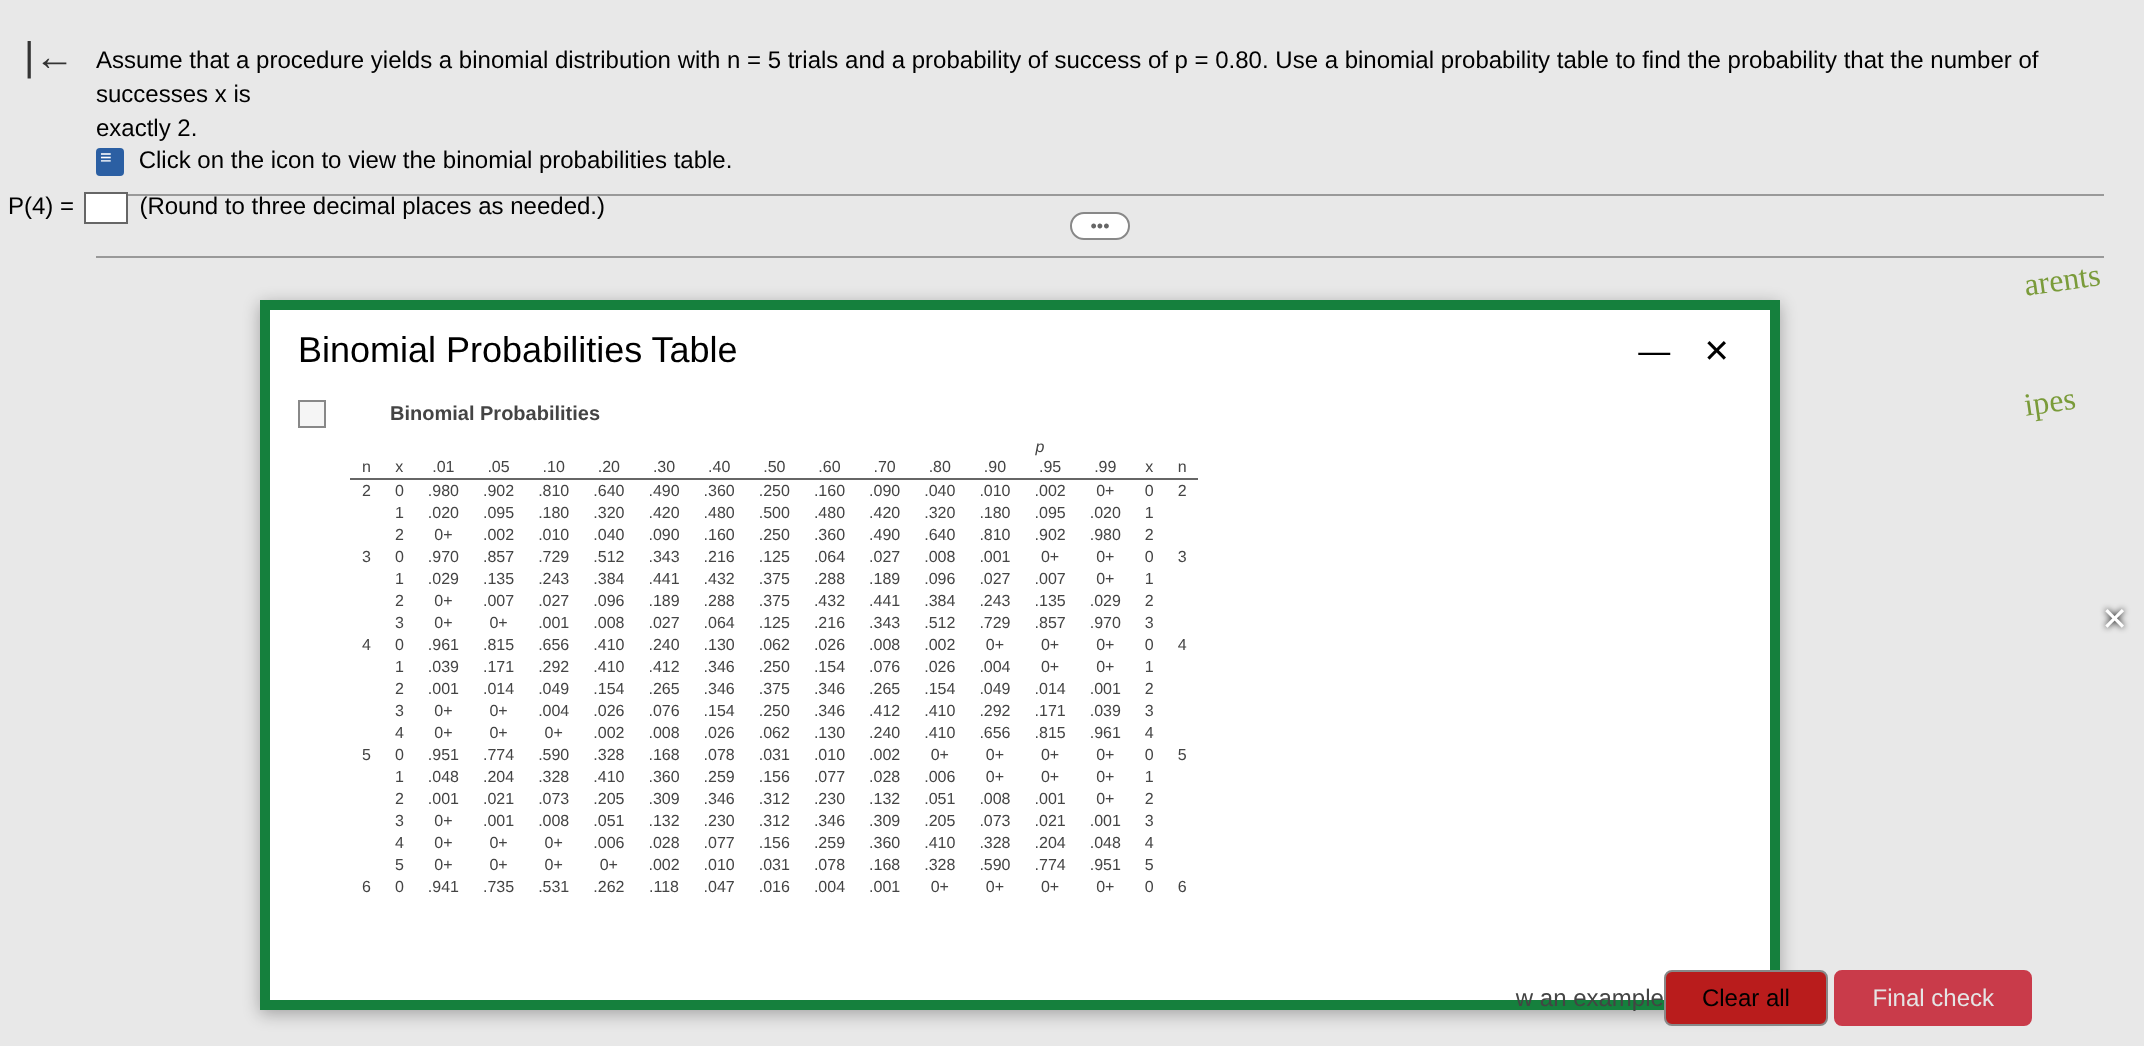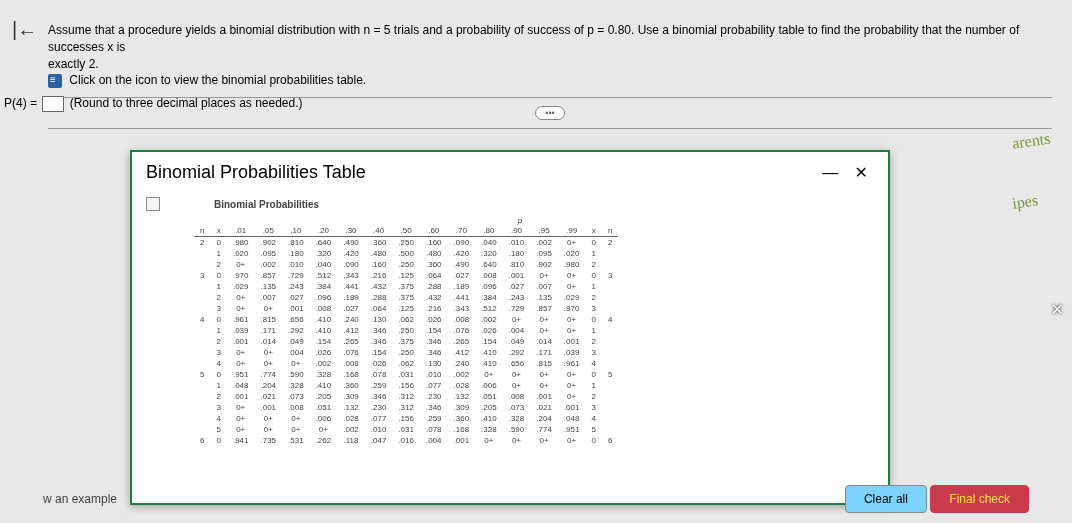--- a/index.html
+++ b/index.html
@@ -5,34 +5,34 @@
 *{box-sizing:border-box;margin:0;padding:0}
 body{font-family:Arial,sans-serif;font-size:12px;background:#e8e8e8;width:1072px;height:523px;overflow:hidden;position:relative}
 .back-arrow{position:absolute;left:12px;top:18px;font-size:20px;color:#333;cursor:pointer}
 .problem{position:absolute;left:48px;top:22px;right:20px;line-height:1.4}
 .problem .icon{display:inline-block;width:14px;height:14px;background:#2b5fa3;vertical-align:middle;margin-right:4px;border-radius:2px;position:relative}
 .problem .icon::after{content:"≡";color:#fff;font-size:10px;position:absolute;left:2px;top:-1px}
 .hr{border:none;border-top:1px solid #999;margin:8px 0}
 .ellipsis{width:30px;height:14px;border:1px solid #888;border-radius:7px;background:#fff;margin:0 auto;text-align:center;font-size:9px;line-height:12px;color:#666;cursor:pointer}
 .answer-line{position:absolute;left:4px;top:96px;font-size:12px}
 .answer-box{display:inline-block;width:22px;height:16px;border:1px solid #666;background:#fff;vertical-align:middle;margin:0 2px}
-.modal{position:absolute;left:130px;top:150px;width:760px;height:355px;background:#fff;border:2px solid #15803d;box-shadow:0 2px 8px rgba(0,0,0,.3)}
+.modal{position:absolute;left:130px;top:150px;width:760px;height:355px;background:#fff;border:5px solid #15803d;box-shadow:0 2px 8px rgba(0,0,0,.3)}
 .modal-hdr{display:flex;justify-content:space-between;align-items:center;padding:10px 14px}
 .modal-title{font-size:18px}
 .modal-close{font-size:16px;cursor:pointer;letter-spacing:6px}
-.table-wrap{padding:0 42px;height:280px;overflow:hidden;font-size:8px;color:#444}
+.table-wrap{padding:0 20px;height:280px;overflow:hidden;font-size:8px;color:#444}
 .tbl-title{font-weight:bold;font-size:10px;margin:6px 0 6px 40px}
 table{border-collapse:collapse;margin-left:20px}
 th,td{padding:1px 6px;text-align:center;font-weight:normal}
 th{border-bottom:1px solid #666}
 .copy-icon{position:absolute;left:14px;top:45px;width:14px;height:14px;border:1px solid #888;background:#f5f5f5}
-.footer{position:absolute;left:0;bottom:10px;width:100%;padding:0 43px;display:flex;justify-content:space-between;align-items:center}
+.footer{position:absolute;left:0;bottom:10px;width:100%;padding:0 56px;display:flex;justify-content:flex-end;align-items:center}
 .footer .link{color:#444}
-.btn{padding:6px 18px;border:1px solid #888;border-radius:4px;background:#7dd3fc;font-size:12px;cursor:pointer}
-.btn.red{background:#c93b4a;border-color:#c93b4a;color:#fde047}
+.btn{padding:6px 18px;border:1px solid #888;border-radius:4px;background:#b91c1c;font-size:12px;cursor:pointer}
+.btn.red{background:#c93b4a;border-color:#c93b4a;color:#e5e5e5}
 .close-x{position:absolute;right:8px;top:300px;color:#fff;font-size:16px;cursor:pointer;text-shadow:0 0 3px #000}
 .side-deco{position:absolute;right:-10px;top:130px;width:70px;height:160px;overflow:hidden;pointer-events:none}
 .side-deco div{font-family:cursive;color:#7a9b3a;transform:rotate(-8deg);font-size:16px;white-space:nowrap}
 </style>
 </head>
 <body>
 
 <span class="back-arrow">|←</span>
 
 <div class="problem">

